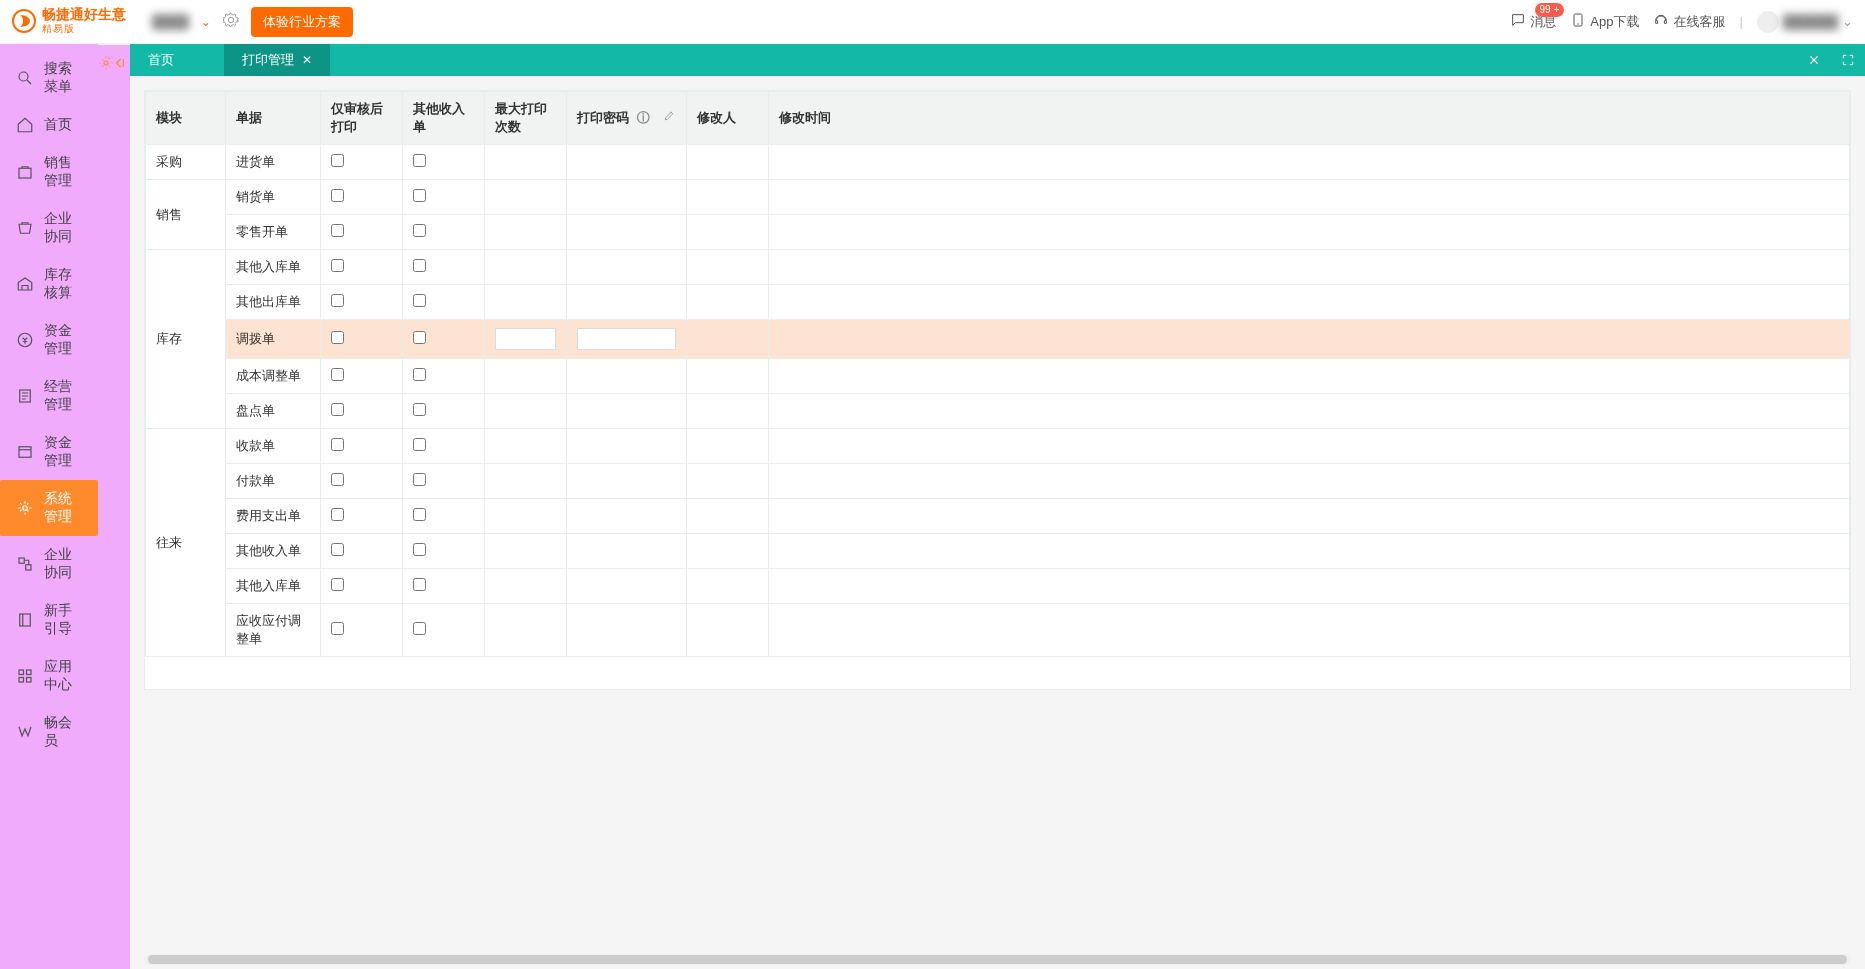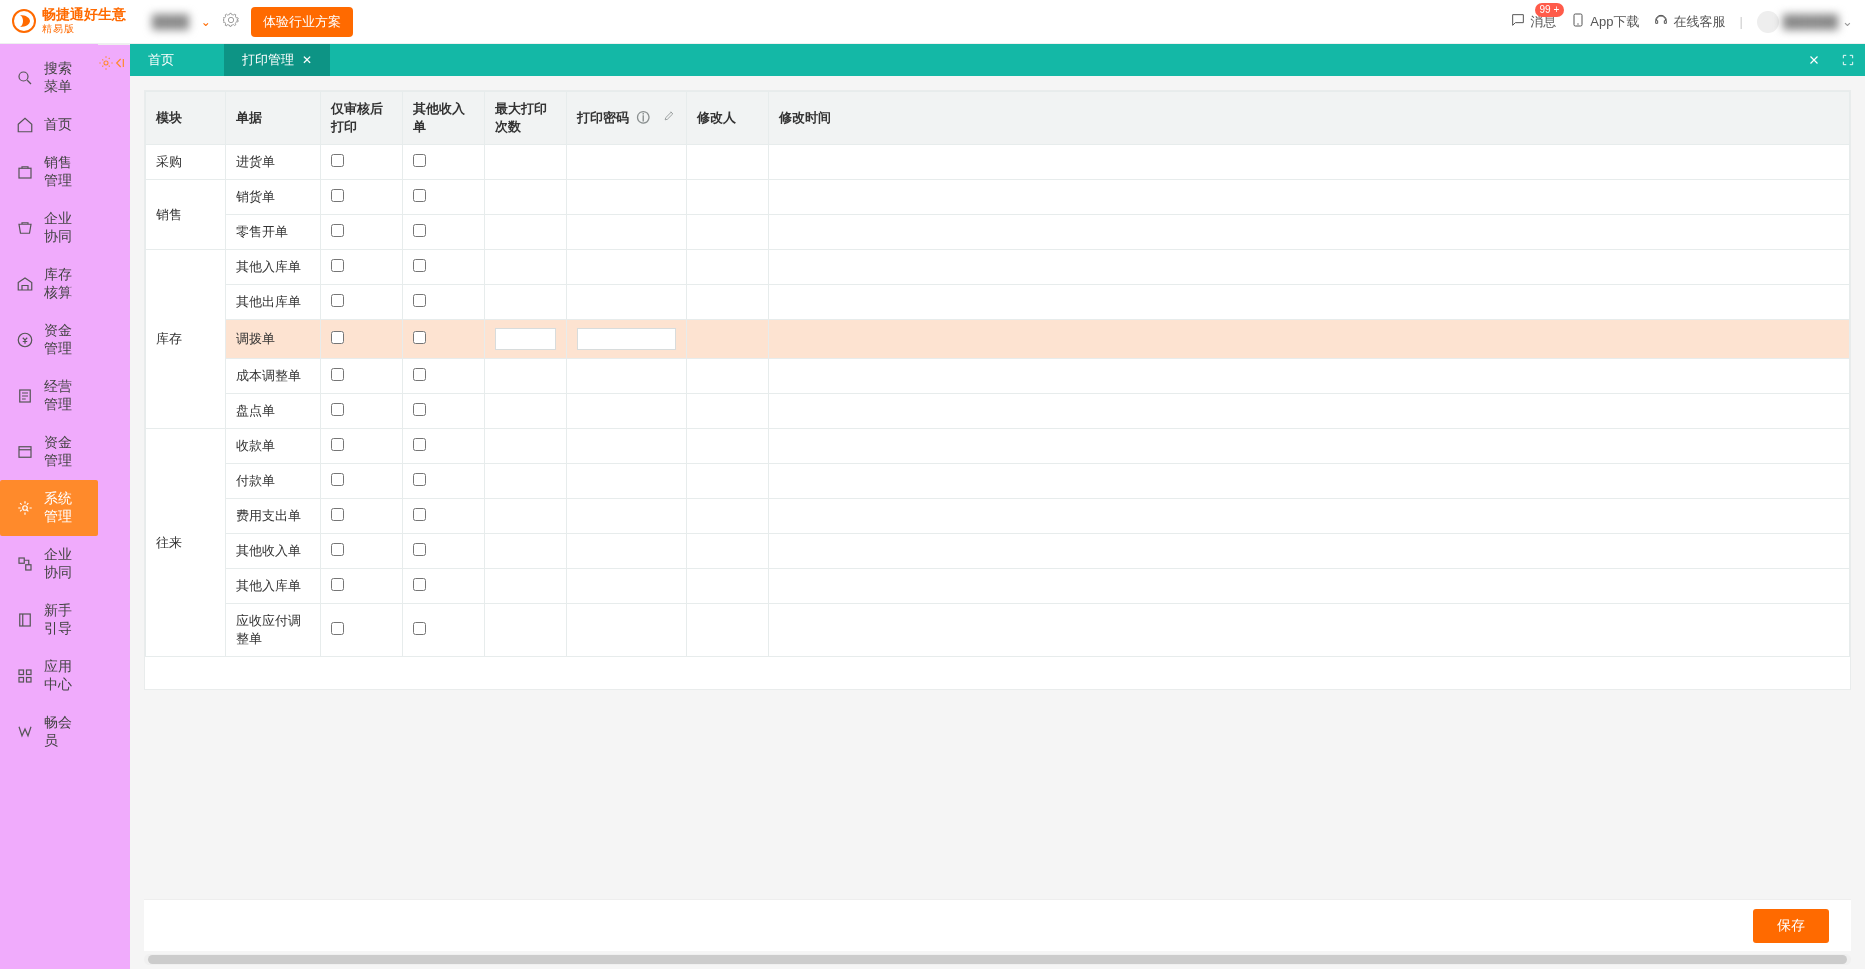--- a/index.html
+++ b/index.html
@@ -425,21 +425,18 @@
                 <td></td>
                 <td></td>
                 <td></td>
                 <td></td>
               </tr>
             </tbody>
         </table>
       </div>
     </div>
 
-    <div class="footer-bar">
-      <button class="save-btn">保存</button>
-    </div>
 
     <div class="hscroll-track">
       <div class="hscroll-thumb"></div>
     </div>
   </div>
 </div>
 
 </body></html>

